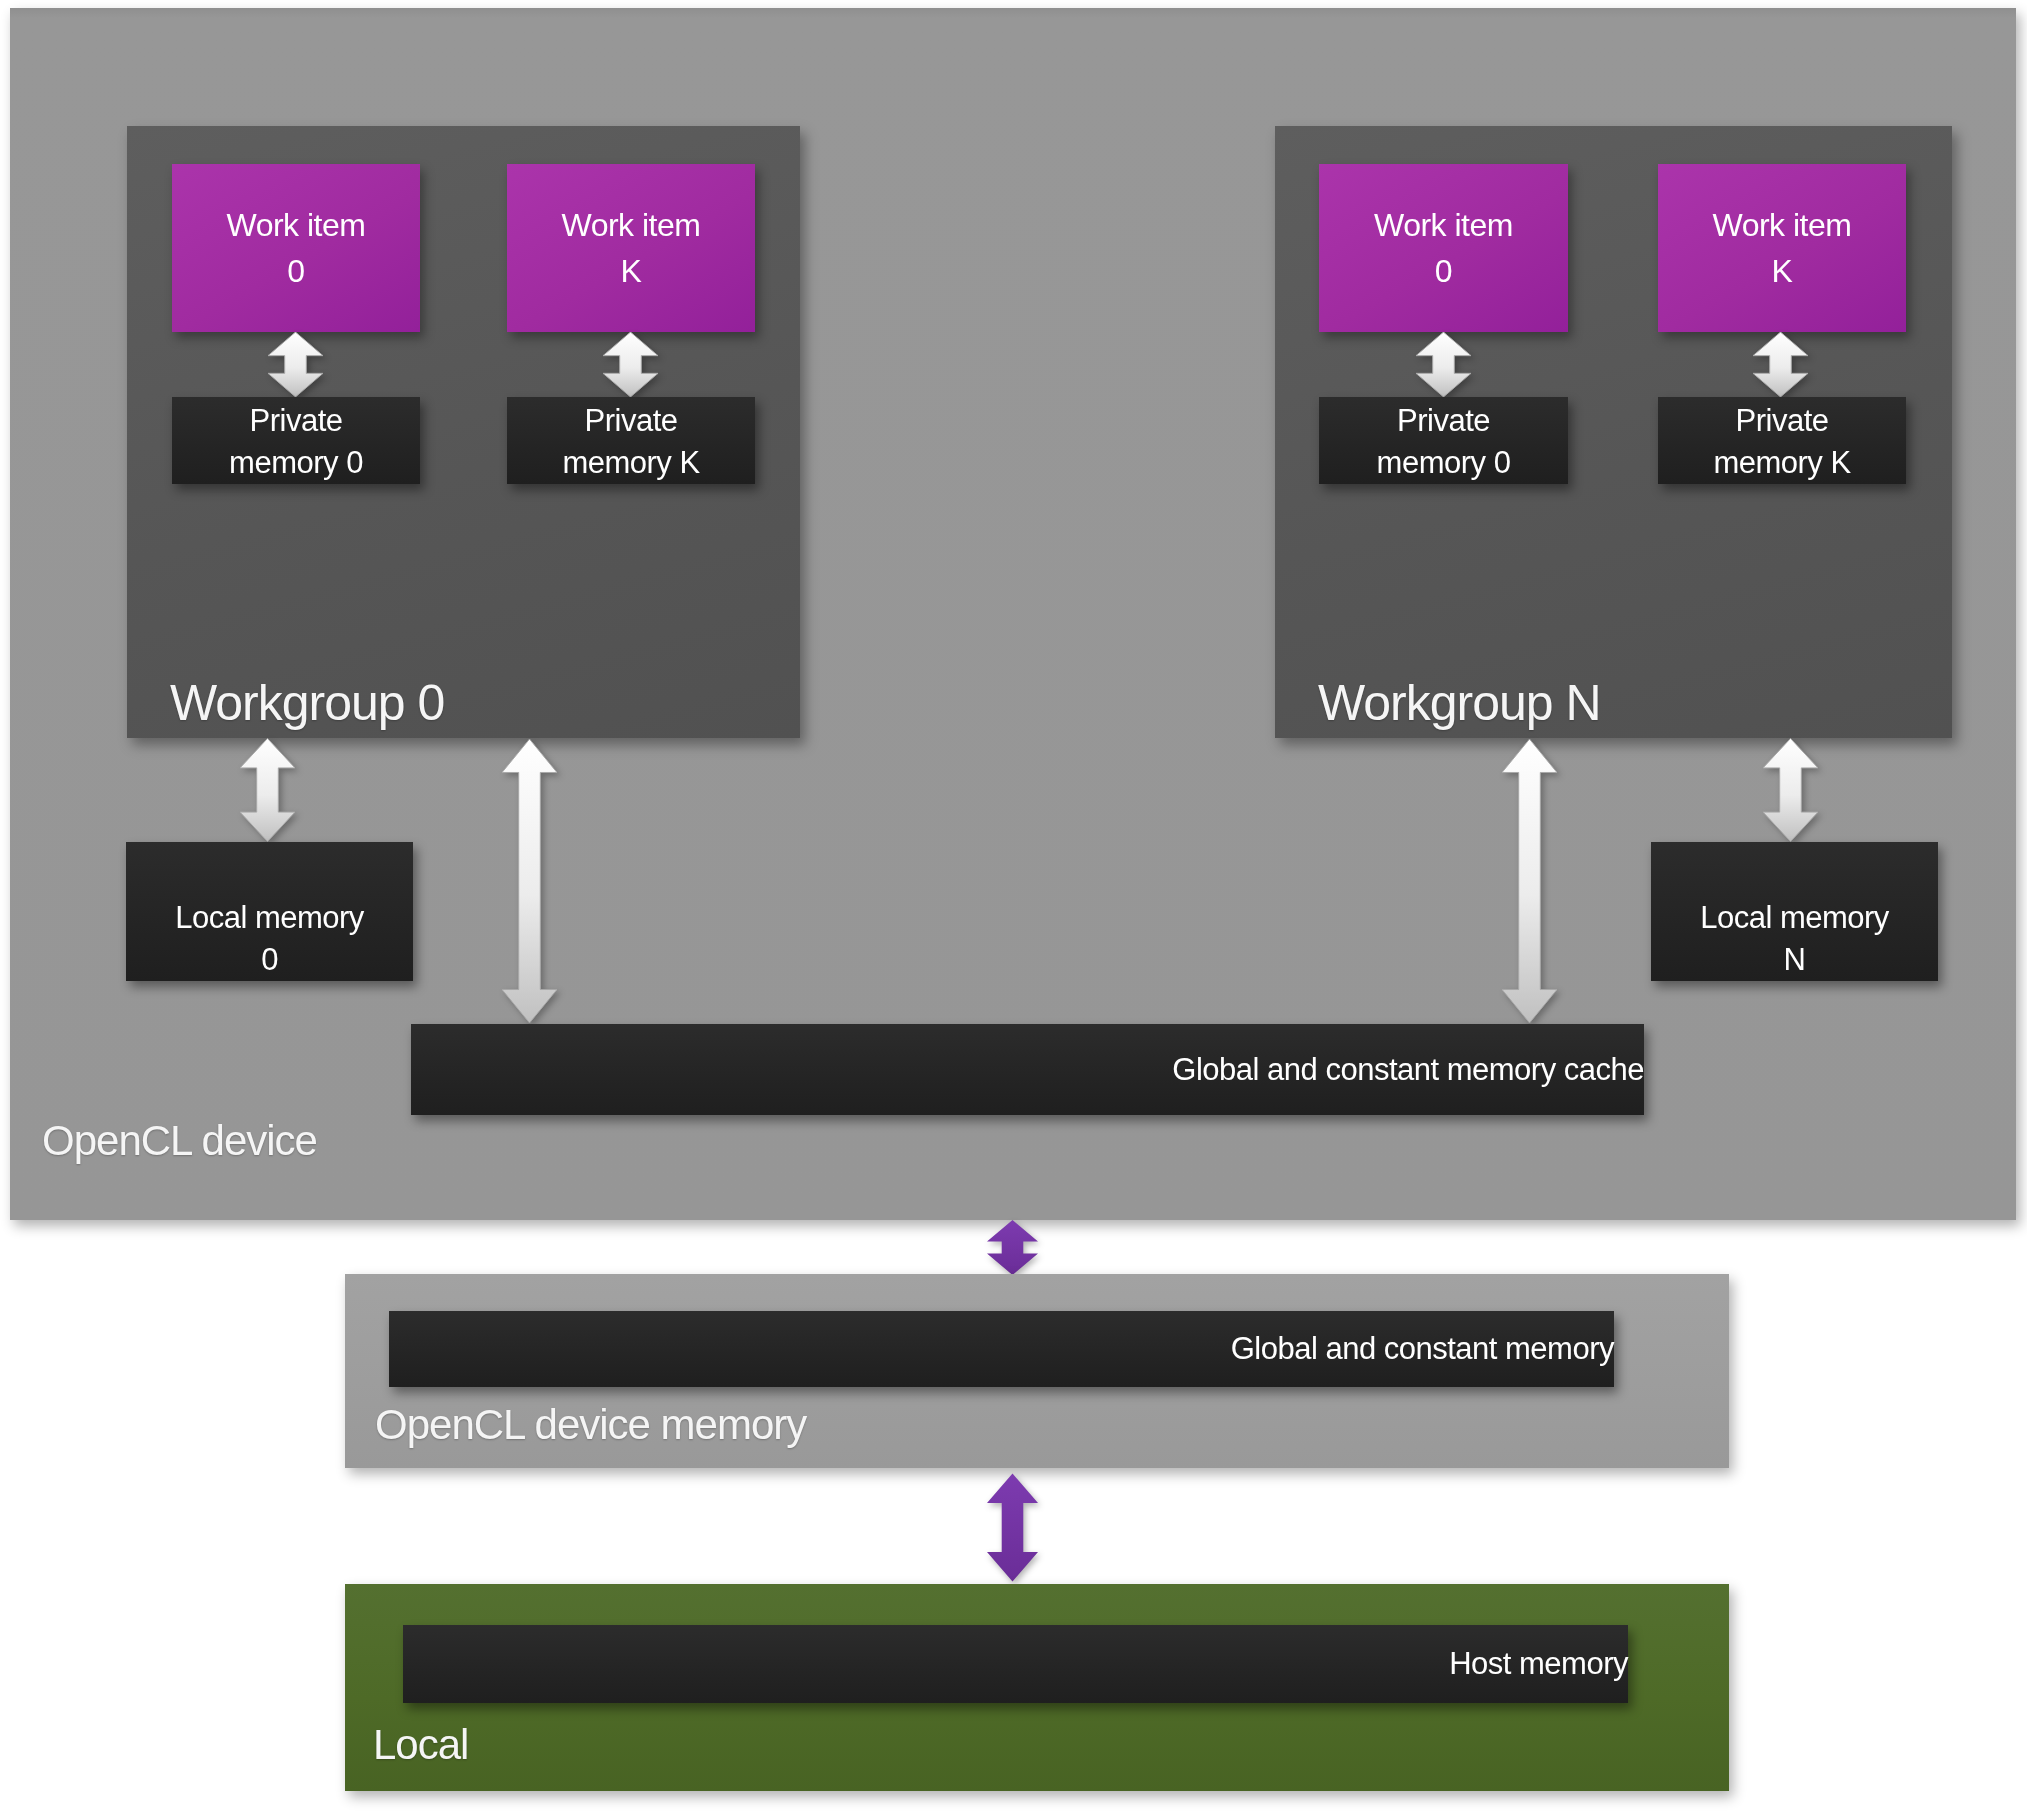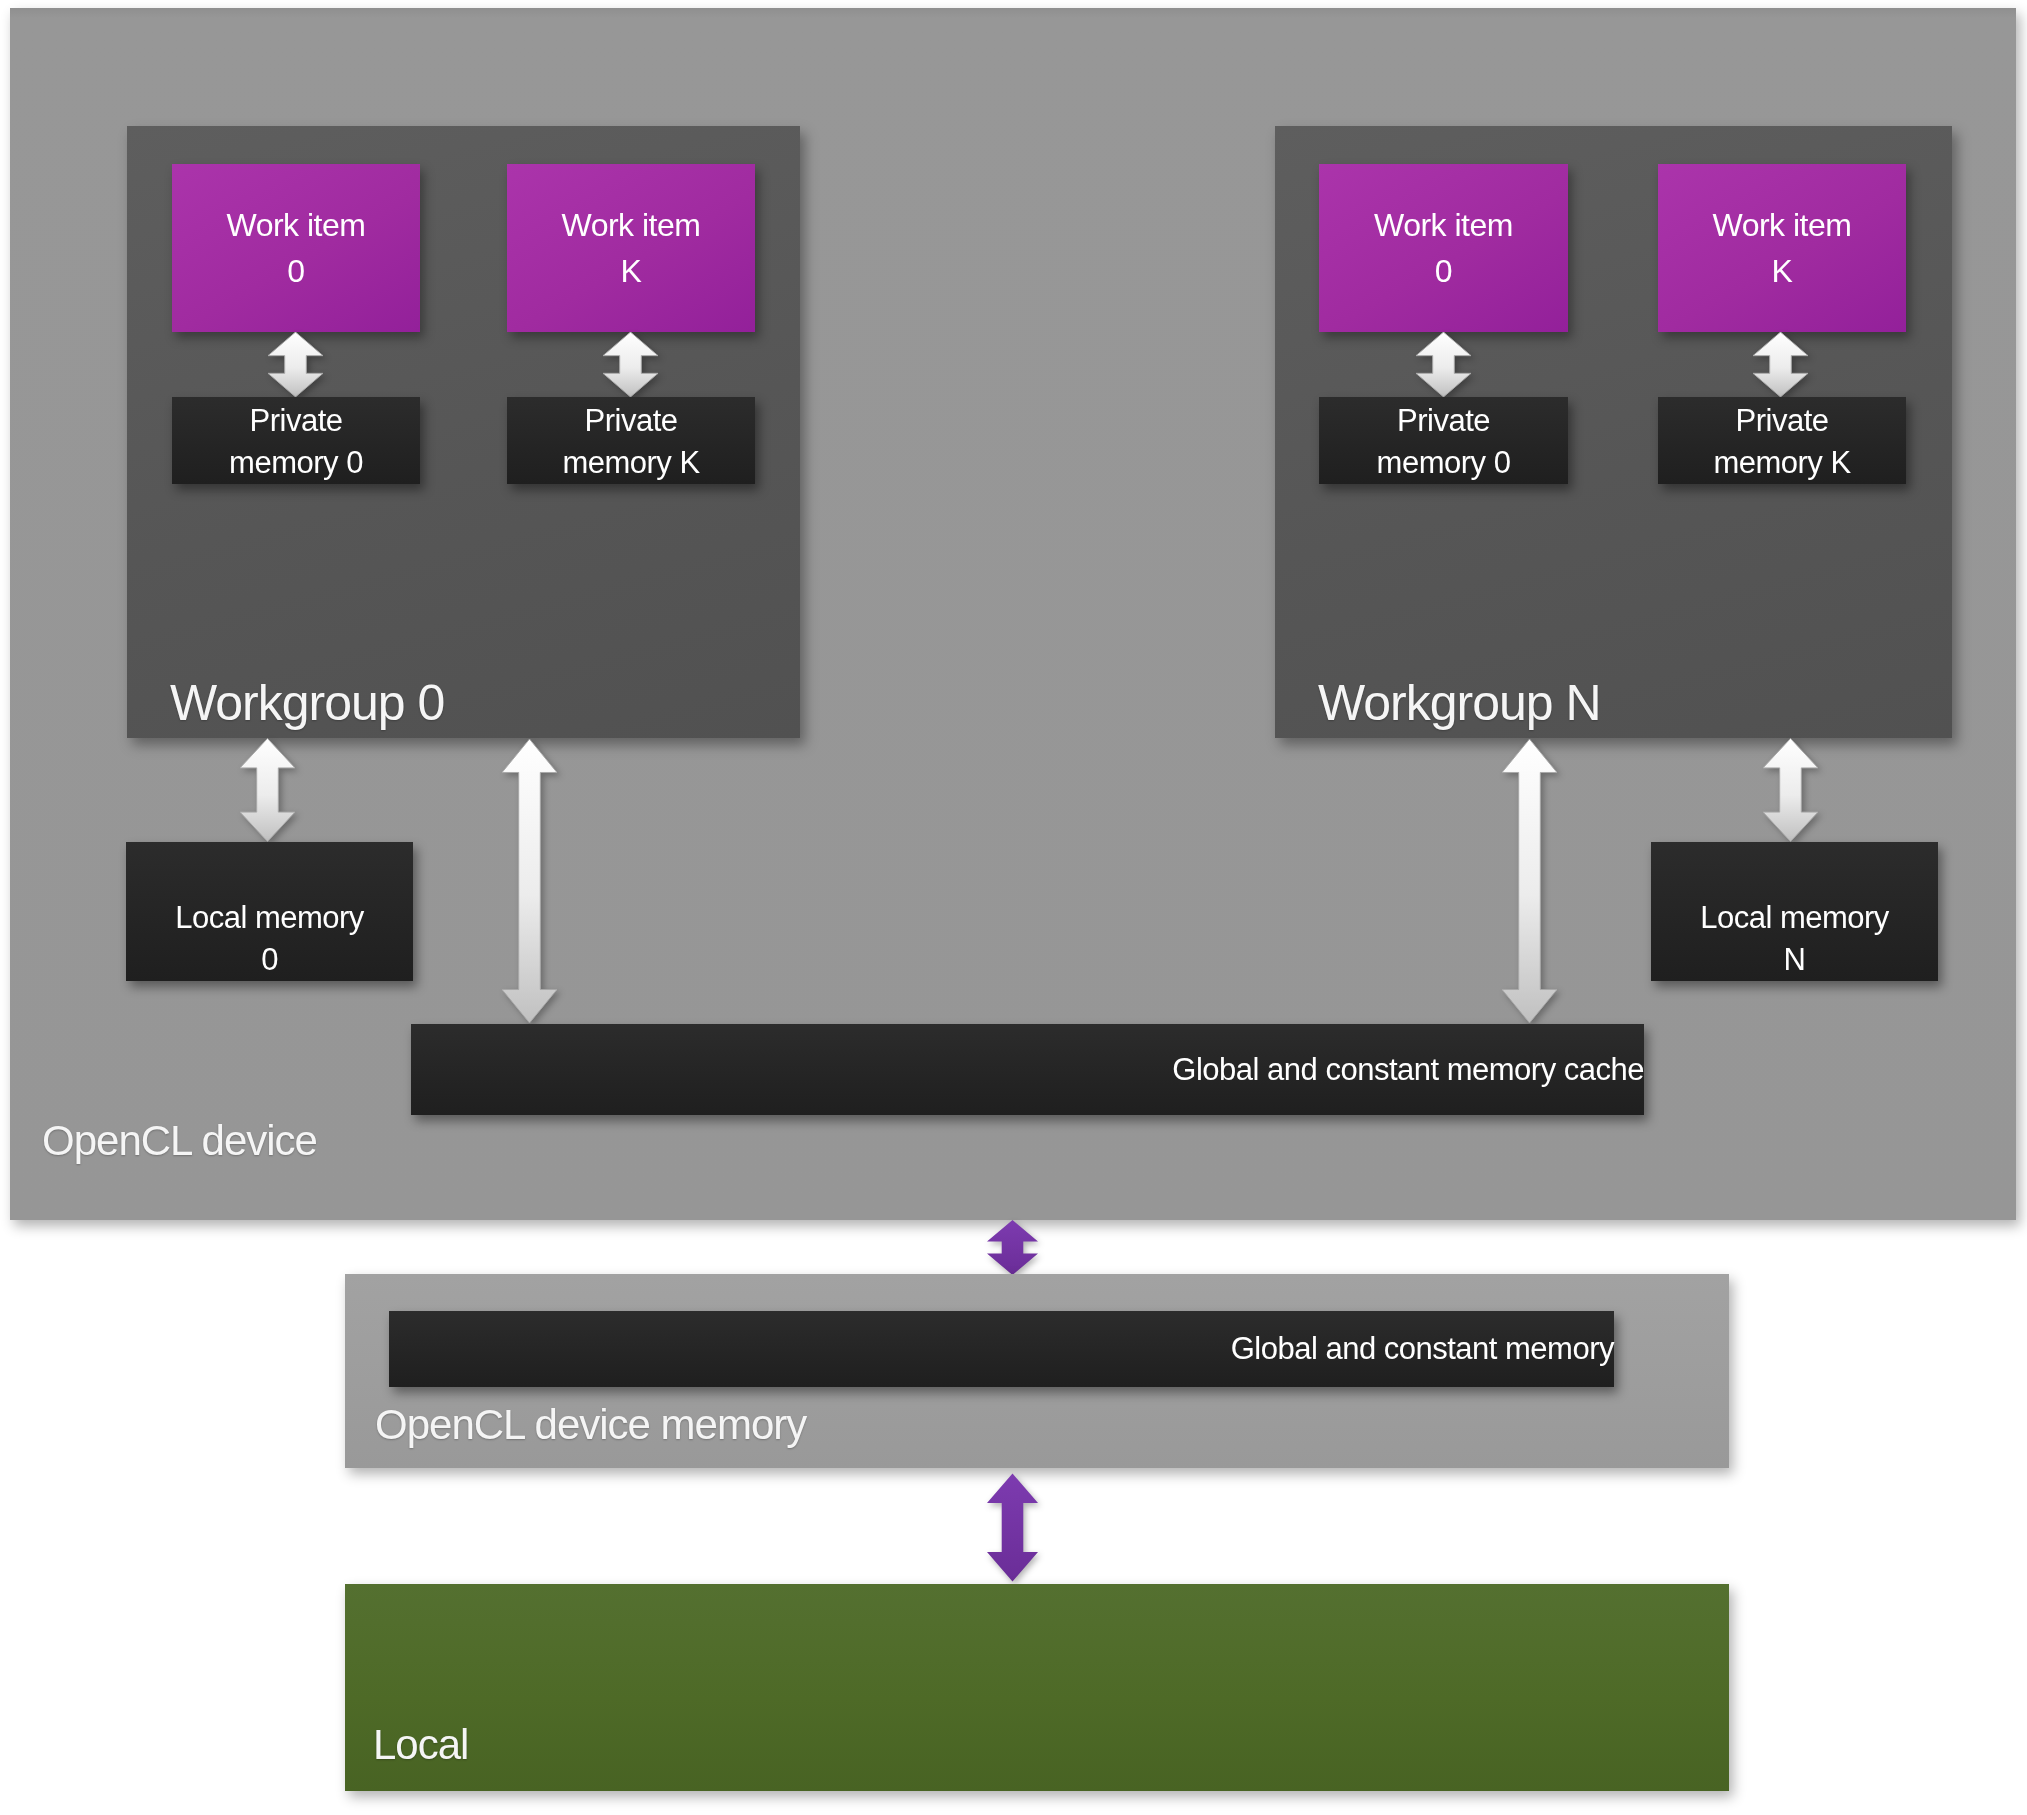--- a/index.html
+++ b/index.html
@@ -172,17 +172,20 @@
       <span>Global and constant memory</span>
     </div>
     <div class="abs big-label" style="left:30px;top:127px;">OpenCL device memory</div>
   </section>
 
   <svg class="abs parrow" style="left:987px;top:1473px;" width="51" height="109" viewBox="0 0 52 110">
     <polygon points="26,0 52,30 37,30 37,80 52,80 26,110 0,80 15,80 15,30 0,30" fill="url(#gradPurple)"></polygon>
   </svg>
 
   <section class="abs host-box" style="left:345px;top:1584px;width:1384px;height:207px;">
+    <div class="abs bar" style="left:58px;top:41px;width:1225px;height:78px;">
+      <span>Host memory</span>
+    </div>
     <div class="abs big-label" style="left:28px;top:137px;">Local</div>
   </section>
 
 </div>
 
 
 </body></html>

